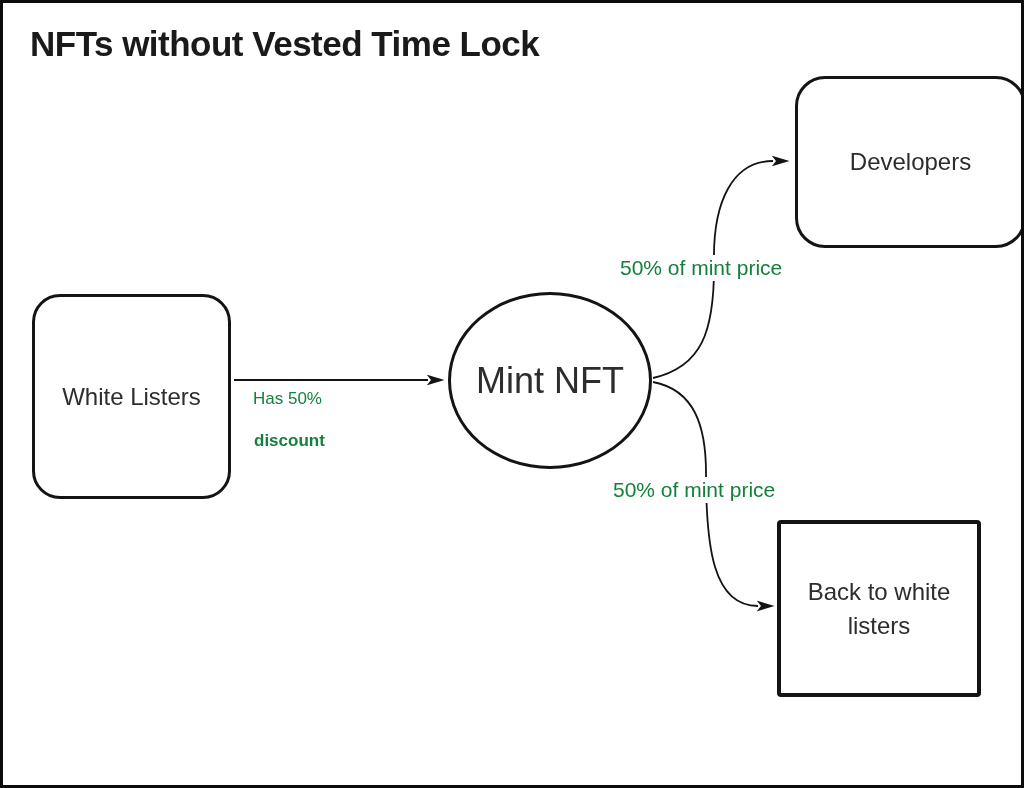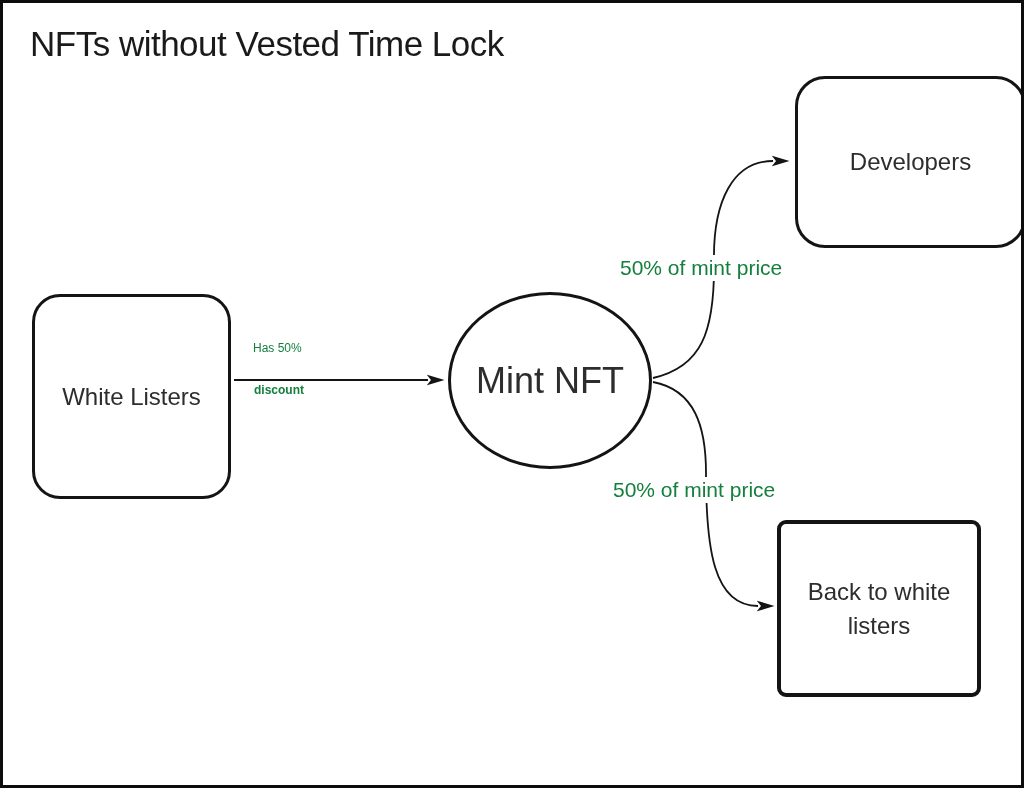--- a/index.html
+++ b/index.html
@@ -16,21 +16,21 @@
     border: 3px solid #0c0c0c;
     background: #ffffff;
     overflow: hidden;
   }
   .title {
     position: absolute;
     left: 27px;
     top: 21px;
     margin: 0;
     font-size: 35px;
-    font-weight: 400;
+    font-weight: 700;
     letter-spacing: -0.5px;
     color: #1a1a1a;
     white-space: nowrap;
   }
   .edges-layer {
     position: absolute;
     left: 0;
     top: 0;
     width: 1024px;
     height: 788px;
@@ -70,32 +70,33 @@
     width: 231px;
     height: 172px;
     border-radius: 30px;
   }
   .node-back-to-white-listers {
     left: 774px;
     top: 517px;
     width: 204px;
     height: 177px;
     border-width: 4px;
-    border-radius: 9px;
+    border-radius: 4px;
     padding: 0 18px;
   }
   .edge-label {
     position: absolute;
     background: #ffffff;
     color: #15803d;
     white-space: nowrap;
     padding: 1px 2px;
   }
   .edge-label-small {
-    font-size: 12px;
+    font-size: 17px;
+    margin-top: 48px;
   }
   .edge-label-large {
     font-size: 21px;
   }
   .lbl-has50   { left: 248px; top: 337px; }
   .lbl-discount{ left: 249px; top: 379px; font-weight: bold; }
   .lbl-fromnft { left: 255px; top: 418px; }
   .lbl-price-top    { left: 615px; top: 252px; }
   .lbl-price-bottom { left: 608px; top: 474px; }
 </style>

